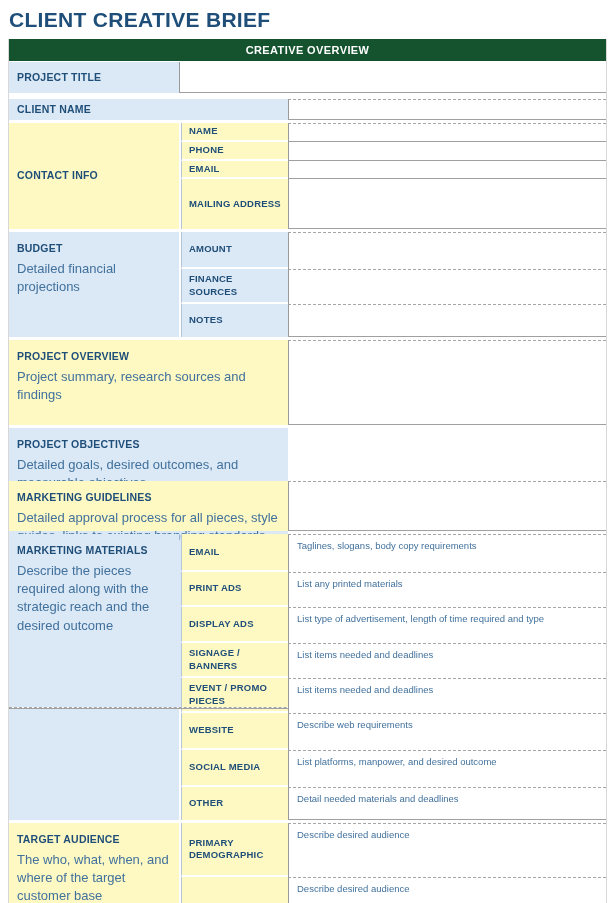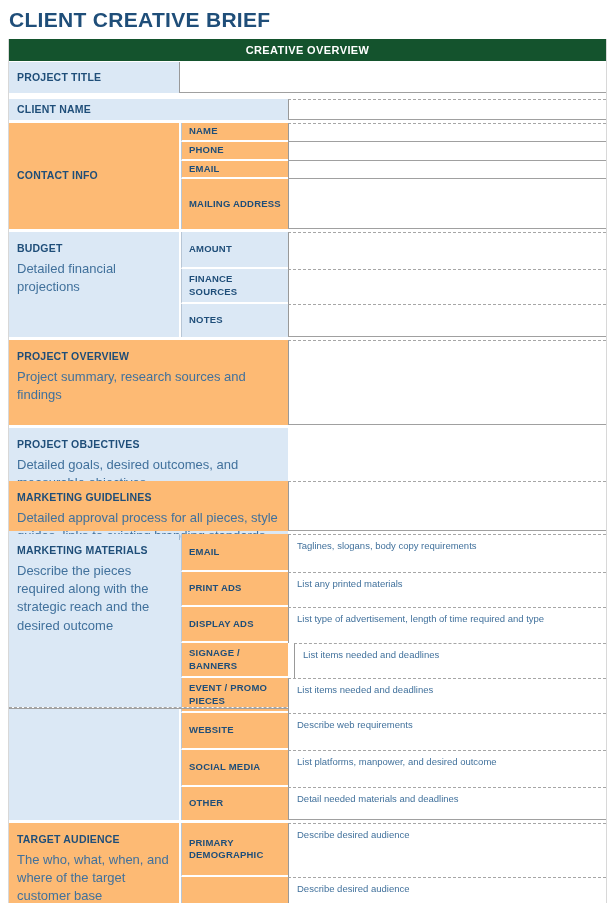--- a/index.html
+++ b/index.html
@@ -14,21 +14,21 @@
   .brief-table{margin:0 8px;border-left:1px solid #d8d8d8;border-right:1px solid #d8d8d8;}
   .section-bar{
     background:#14532d;color:#ffffff;height:22px;line-height:22px;
     text-align:center;font-weight:bold;font-size:11px;letter-spacing:0.4px;
   }
   .section{display:flex;margin-top:3px;}
   .gap6{margin-top:6px;}
   .gap1{margin-top:1px;}
   .cell{box-sizing:border-box;}
   .light{background:#DBE8F5;}
-  .med{background:#fdba74;}
+  .med{background:#fef9c3;}
   .c1{width:170px;flex:0 0 170px;}
   .c12{width:279px;flex:0 0 279px;}
   .c2{
     width:107px;flex:0 0 107px;margin-left:2px;border-left:1px solid #b7c6d6;
     display:flex;align-items:center;padding:2px 7px;
   }
   .c3{flex:1 1 auto;background:#ffffff;border-left:1px solid #999999;position:relative;}
   .dtop{border-top:1px dashed #a6a6a6;}
   .sbot{border-bottom:1px solid #a0a0a0;}
   .subcol{flex:1 1 auto;display:flex;flex-direction:column;}
@@ -171,21 +171,21 @@
         </div>
       </div>
       <div class="subrow" style="height:36px;">
         <div class="cell c2 med">
           <span class="sublab">DISPLAY ADS</span>
         </div>
         <div class="cell c3 dtop">
           <span class="hint">List type of advertisement, length of time required and type</span>
         </div>
       </div>
-      <div class="subrow" style="height:35px;gap:6px;">
+      <div class="subrow" style="height:35px;">
         <div class="cell c2 med">
           <span class="sublab">SIGNAGE / BANNERS</span>
         </div>
         <div class="cell c3 dtop">
           <span class="hint">List items needed and deadlines</span>
         </div>
       </div>
       <div class="subrow" style="height:35px;">
         <div class="cell c2 med">
           <span class="sublab">EVENT / PROMO PIECES</span>

